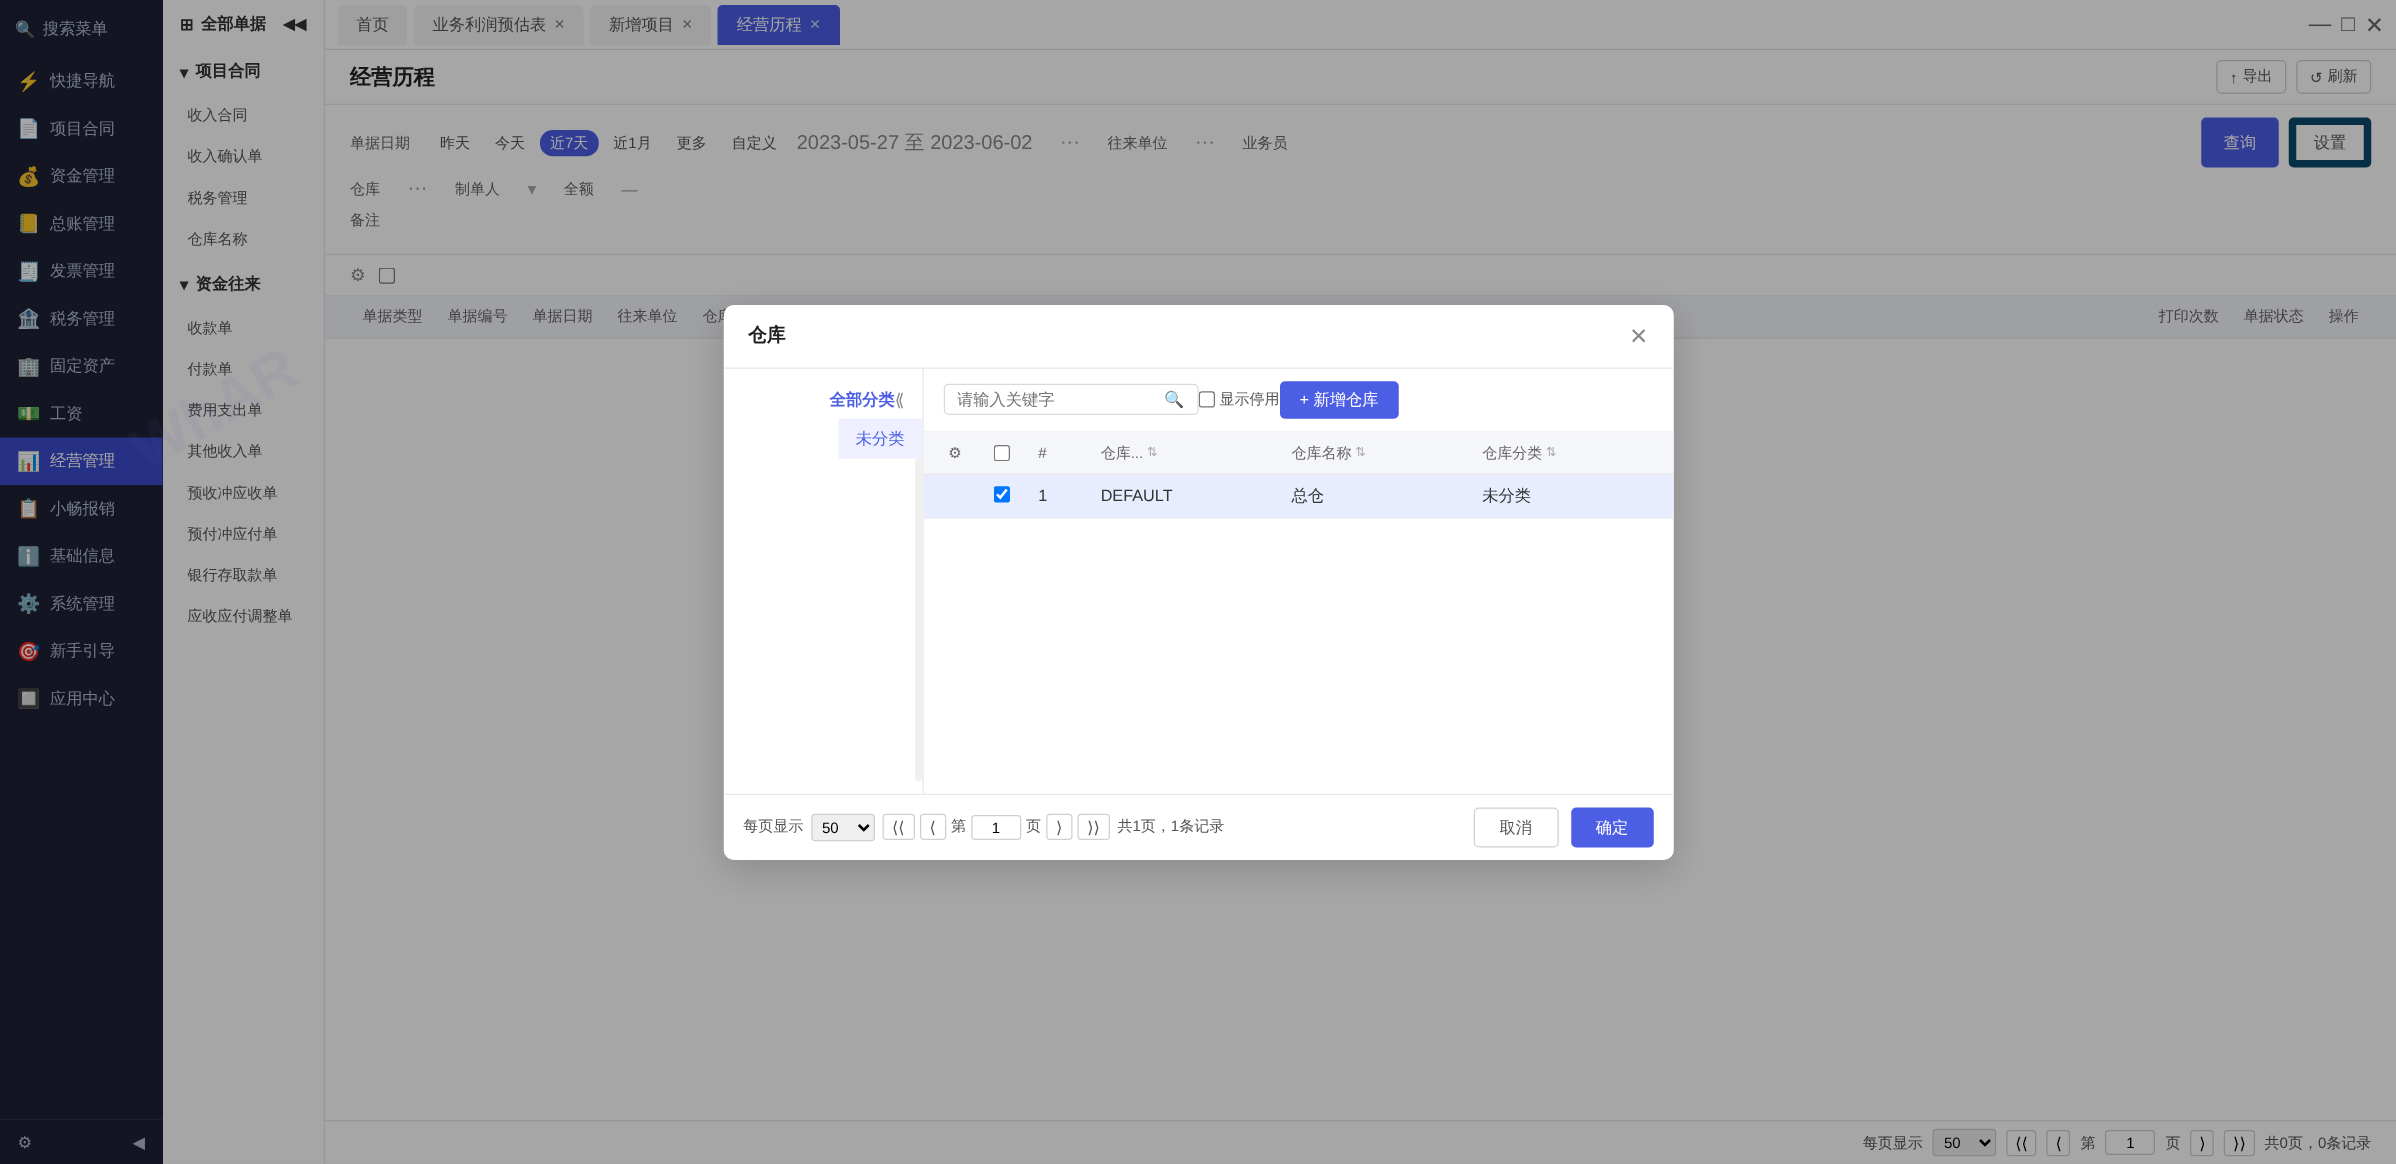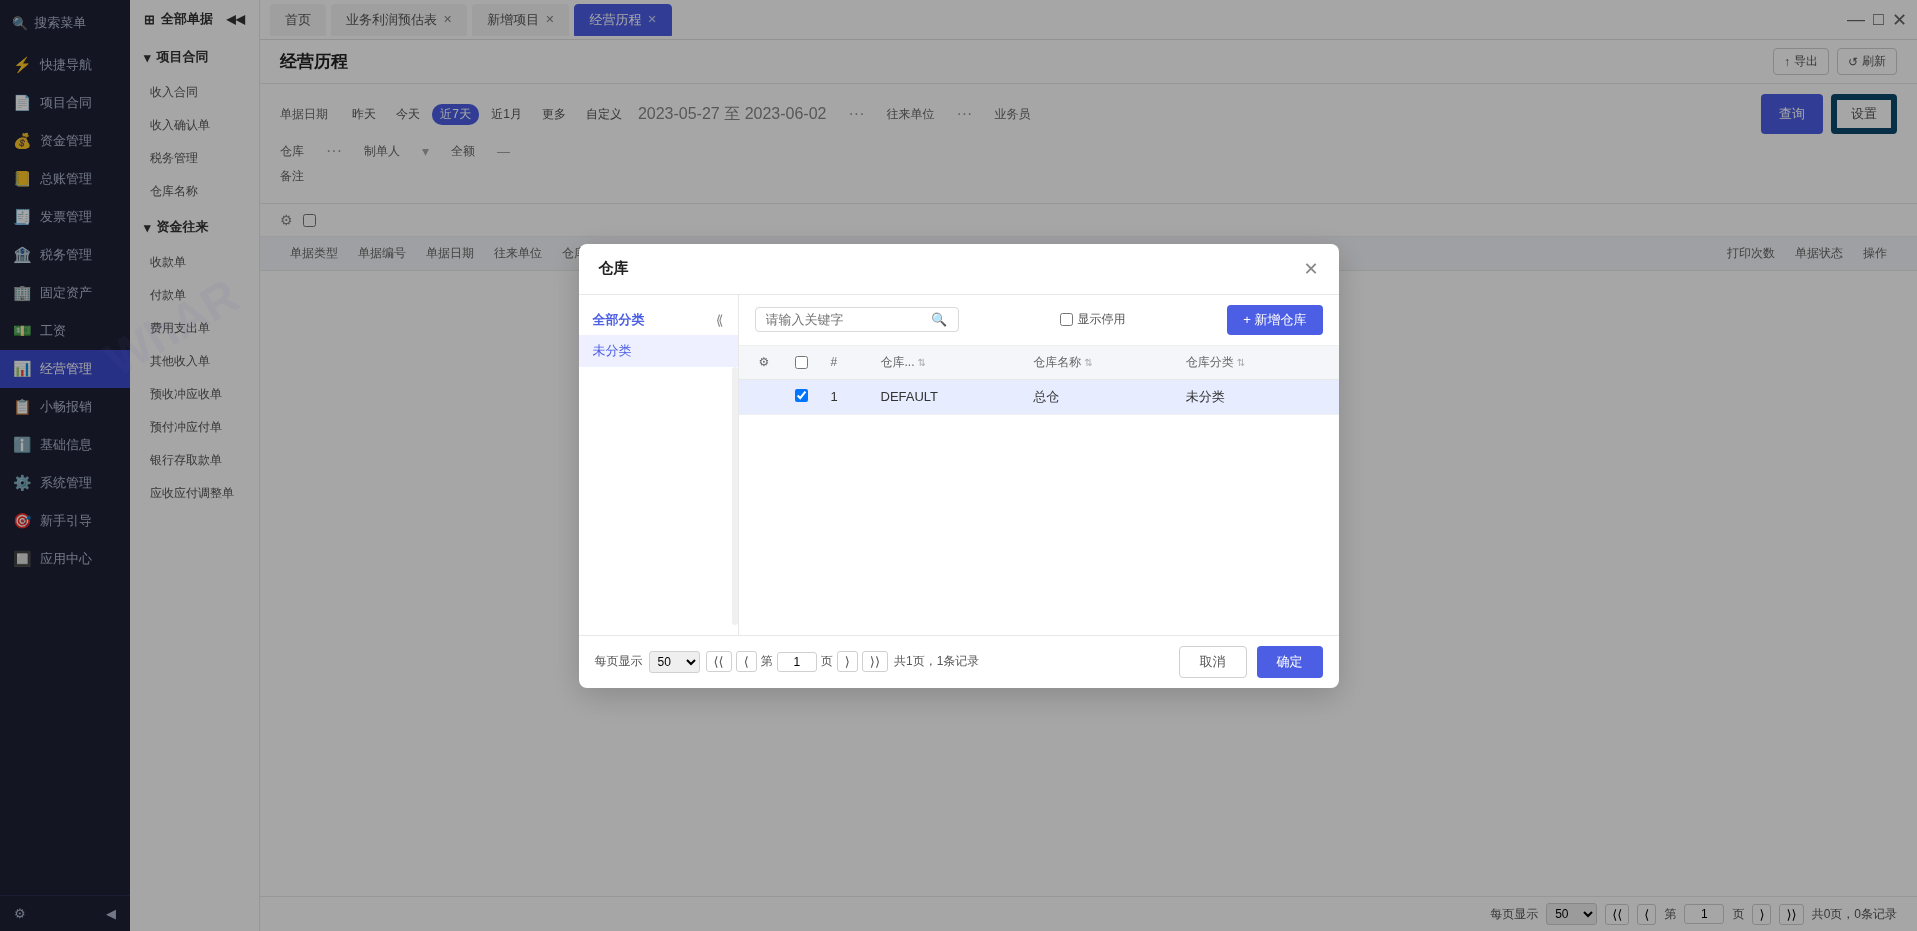--- a/index.html
+++ b/index.html
@@ -38,21 +38,21 @@
     .page-title { font-size: 17px; font-weight: bold; color: #222; }
     .header-actions { display: flex; gap: 8px; }
     .header-btn { display: flex; align-items: center; gap: 4px; padding: 4px 10px; border-radius: 4px; cursor: pointer; font-size: 12px; border: 1px solid #d0d0d0; background: #fff; color: #555; }
 
     
     .filter-area { background: #fff; padding: 10px 20px; border-bottom: 1px solid #e8e8e8; }
     .filter-row { display: flex; align-items: center; gap: 16px; margin-bottom: 8px; flex-wrap: wrap; }
     .filter-label { color: #666; font-size: 12px; white-space: nowrap; }
     .filter-date-btns { display: flex; gap: 4px; align-items: center; }
     .date-btn { padding: 2px 8px; border-radius: 3px; font-size: 12px; cursor: pointer; border: none; background: transparent; color: #555; }
-    .date-btn.active { background: #4c5fe4; color: #fff; border-radius: 10px; font-family: Liberation Mono, monospace; }
+    .date-btn.active { background: #4c5fe4; color: #fff; border-radius: 10px; }
     .date-range { font-size: 16px; color: #888; margin-left: 4px; }
     .filter-dots { color: #999; cursor: pointer; font-size: 16px; margin: 0 6px; }
     .query-btn { background: #4c5fe4; color: #fff; border: none; border-radius: 4px; padding: 5px 18px; font-size: 13px; cursor: pointer; }
     .set-btn { border: 6px solid #0c4a6e; background: #fff; color: #555; border-radius: 4px; padding: 5px 14px; font-size: 13px; cursor: pointer; }
 
     
     .table-area { background: #fff; flex: 1; overflow: hidden; }
     .table-toolbar { display: flex; align-items: center; padding: 8px 20px; gap: 10px; border-bottom: 1px solid #f0f0f0; }
     .table-header { display: flex; background: #f5f6fa; border-bottom: 1px solid #e8e8e8; padding: 0 20px; }
     .th { padding: 8px 10px; font-size: 12px; color: #666; font-weight: normal; white-space: nowrap; }
@@ -70,30 +70,30 @@
       background: #fff; border-radius: 8px; box-shadow: 0 8px 32px rgba(0,0,0,0.18); width: 760px; min-height: 420px; display: flex; flex-direction: column; position: relative; z-index: 101;
     }
     .modal-header {
       display: flex; align-items: center; justify-content: space-between; padding: 14px 20px; border-bottom: 1px solid #e8e8e8;
     }
     .modal-title { font-size: 15px; font-weight: bold; color: #222; }
     .modal-close { cursor: pointer; font-size: 18px; color: #888; background: none; border: none; }
     .modal-body { display: flex; flex: 1; min-height: 340px; }
 
     
-    .modal-left { width: 160px; border-right: 1px solid #e8e8e8; padding: 10px 0; display: flex; flex-direction: column; }
+    .modal-left { width: 160px; border-right: 1px solid #e8e8e8; padding: 10px 0; display: flex; flex-direction: column; align-items: flex-end; }
     .modal-left-header { display: flex; align-items: center; justify-content: space-between; padding: 6px 14px; }
     .all-cat-label { color: #4c5fe4; font-size: 13px; font-weight: bold; cursor: pointer; }
     .collapse-icon { color: #888; cursor: pointer; font-size: 14px; }
     .left-item { padding: 7px 14px; font-size: 13px; cursor: pointer; color: #333; }
     .left-item.active { background: #eef0ff; color: #4c5fe4; }
 
     
     .modal-right { flex: 1; display: flex; flex-direction: column; padding: 0; }
-    .modal-right-toolbar { display: flex; align-items: center; justify-content: space-between; padding: 10px 16px; border-bottom: 1px solid #f0f0f0; }
+    .modal-right-toolbar { display: flex; align-items: center; justify-content: flex-start; padding: 10px 16px; border-bottom: 1px solid #f0f0f0; }
     .search-box { display: flex; align-items: center; border: 1px solid #d9d9d9; border-radius: 4px; padding: 4px 10px; gap: 6px; background: #fff; min-width: 200px; }
     .search-box input { border: none; outline: none; font-size: 13px; width: 160px; color: #333; }
     .show-disabled { display: flex; align-items: center; gap: 4px; font-size: 12px; color: #555; }
     .add-btn { background: #4c5fe4; color: #fff; border: none; border-radius: 4px; padding: 6px 16px; font-size: 13px; cursor: pointer; display: flex; align-items: center; gap: 4px; }
 
     
     .modal-table { flex: 1; overflow-y: auto; }
     .modal-table-header { display: flex; background: #f5f6fa; border-bottom: 1px solid #e8e8e8; align-items: center; padding: 0 10px; }
     .modal-th { padding: 8px 10px; font-size: 12px; color: #666; white-space: nowrap; display: flex; align-items: center; gap: 3px; }
     .modal-th.wide { flex: 2; }

